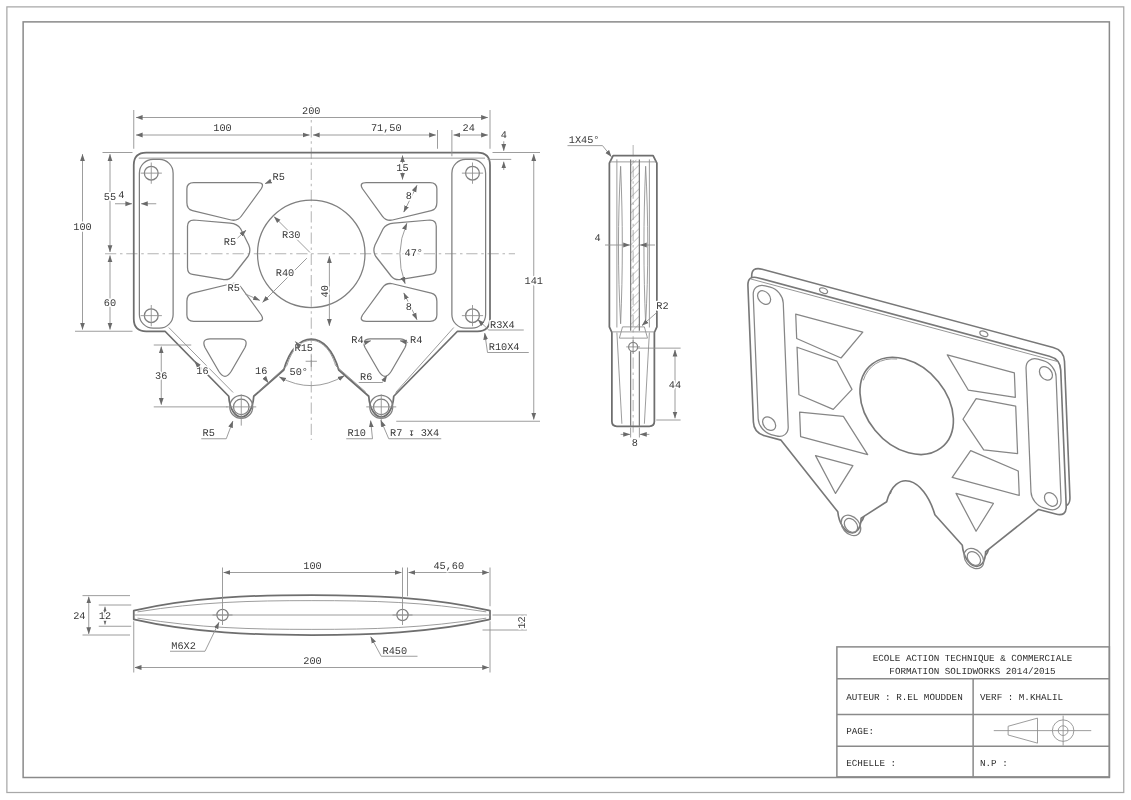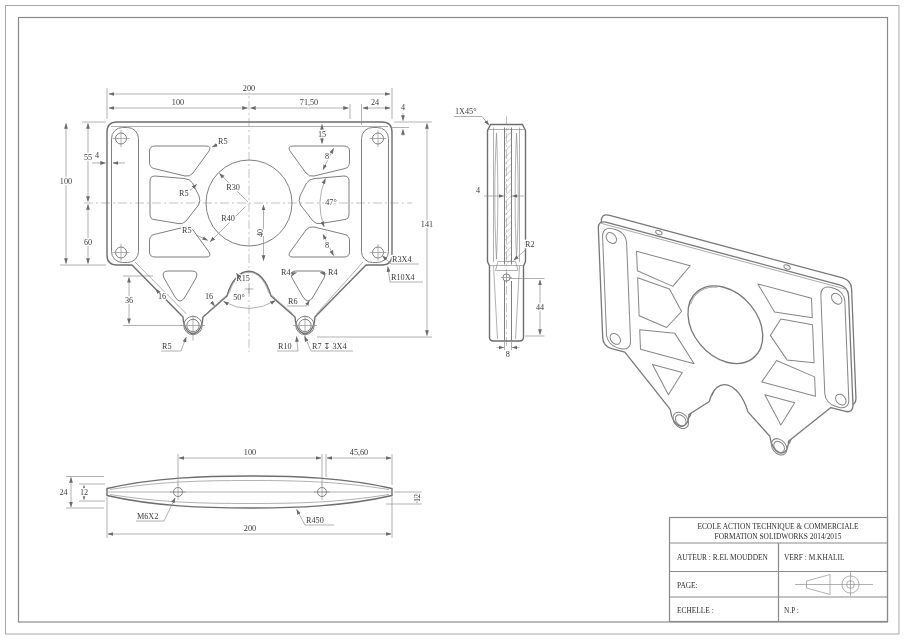--- a/index.html
+++ b/index.html
@@ -1,16 +1,16 @@
 <!DOCTYPE html>
 <html><head>
 <meta charset="utf-8">
 <style>
   html,body{margin:0;padding:0;background:#f2f2f2;}
-  .sheet{position:relative;width:905px;height:640px;background:#ffffff;font-family:Liberation Serif, serif;}
+  .sheet{position:relative;width:905px;height:640px;background:#ffffff;font-family:Liberation Mono, monospace;}
   svg{display:block;}
   .o  {fill:none;stroke:#6e6e6e;stroke-width:1.4;stroke-linejoin:round;stroke-linecap:round;}
   .o2 {fill:none;stroke:#7f7f7f;stroke-width:1;stroke-linejoin:round;}
   .t  {fill:none;stroke:#8f8f8f;stroke-width:.7;}
   .cl {fill:none;stroke:#9a9a9a;stroke-width:.6;stroke-dasharray:9 3 2 3;}
   .brd{fill:none;stroke:#a8a8a8;stroke-width:1;}
   .brd2{fill:none;stroke:#8a8a8a;stroke-width:1.2;}
   .dim{font-size:8.2px;fill:#3a3a3a;paint-order:stroke;stroke:#fff;stroke-width:2.6px;stroke-linejoin:round;}
   .dimc{text-anchor:middle;}
   .tbt{font-size:7.4px;fill:#2e2e2e;}

